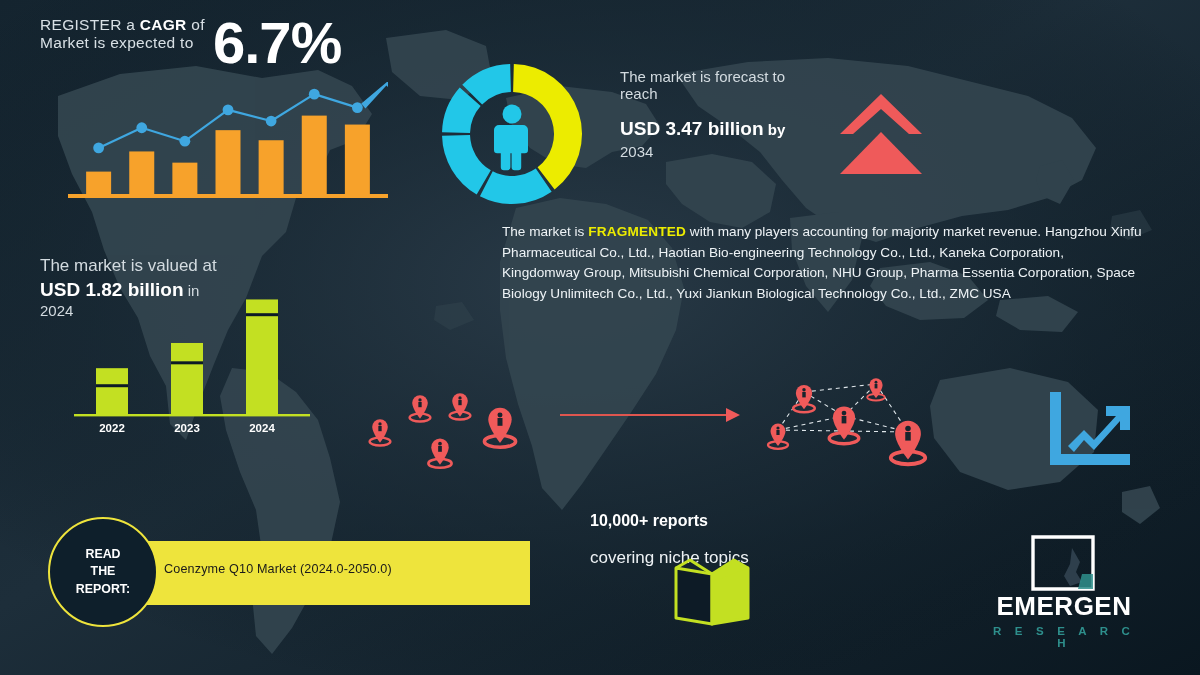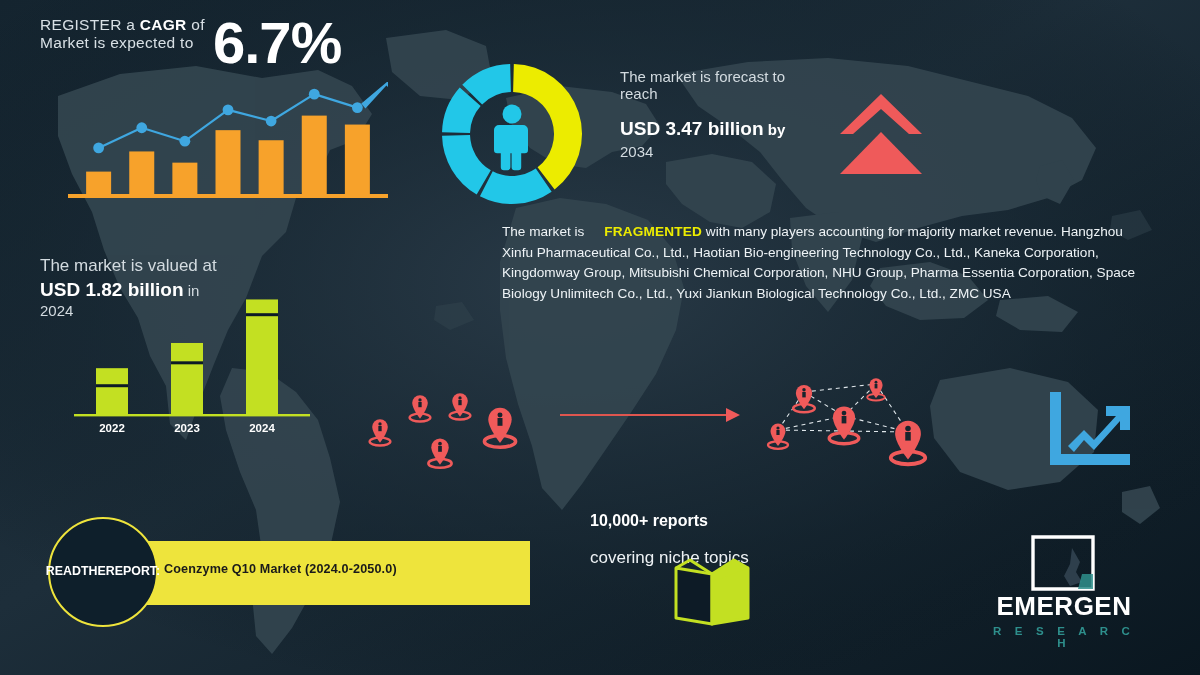--- a/index.html
+++ b/index.html
@@ -40,21 +40,21 @@
   #forecast-val{ font-size:19px; font-weight:bold; color:#ffffff; margin-top:16px; }
   #forecast-val .by{ font-size:15px; font-weight:bold; color:#ffffff; }
   #forecast-year{ font-size:15px; color:#d3dbe0; margin-top:3px; }
   #red-arrows{ position:absolute; left:838px; top:92px; width:86px; height:84px; }
 
   
   #frag-para{
     position:absolute; left:502px; top:222px; width:640px;
     font-size:13.6px; line-height:1.52; color:#eef3f6;
   }
-  #frag-para .hl{ color:#ecec00; font-weight:bold; letter-spacing:.2px;margin-left:16px; }
+  #frag-para .hl{ color:#ecec00; font-weight:bold; letter-spacing:.2px; }
 
   
   #valued-block{ position:absolute; left:40px; top:256px; width:300px; }
   #valued-l1{ font-size:17px; color:#d3dbe0; }
   #valued-val{ font-size:19px; font-weight:bold; color:#ffffff; margin-top:3px; }
   #valued-val .in{ font-size:15px; font-weight:normal; color:#d3dbe0; }
   #valued-year{ font-size:15px; color:#d3dbe0; margin-top:1px; }
 
   
   #year-chart{ position:absolute; left:66px; top:278px; width:260px; height:165px; }
@@ -68,26 +68,26 @@
   
   #growth-icon{ position:absolute; left:1044px; top:388px; width:92px; height:80px; }
 
   
   #cta-bar{
     position:absolute; left:140px; top:541px; width:390px; height:64px;
     background:#eee43c;
   }
   #cta-bar-text{
     position:absolute; left:24px; top:0; height:56px; display:flex; align-items:center;
-    font-size:12.6px; font-weight:bold; color:#1a1a1a; letter-spacing:.15px;
+    font-size:12.6px; font-weight:normal; color:#1a1a1a; letter-spacing:.15px;
   }
   #cta-circle{
     position:absolute; left:48px; top:517px; width:110px; height:110px;
     border-radius:50%; background:#0e1f2b; border:2.5px solid #eee43c;
-    display:flex; flex-direction:row; align-items:center; justify-content:center;
+    display:flex; flex-direction:column; align-items:center; justify-content:center;
     color:#ffffff; font-size:12.4px; font-weight:bold; line-height:1.42; text-align:center;
     z-index:3;
   }
 
   
   #reports-block{ position:absolute; left:590px; top:512px; width:240px; }
   #reports-l1{ font-size:16px; color:#eef2f5; }
   #reports-l1 b{ font-weight:bold; color:#ffffff; }
   #reports-l2{ font-size:17px; color:#eef2f5; margin-top:18px; }
   #book-icon{ position:absolute; left:670px; top:558px; width:84px; height:70px; }

